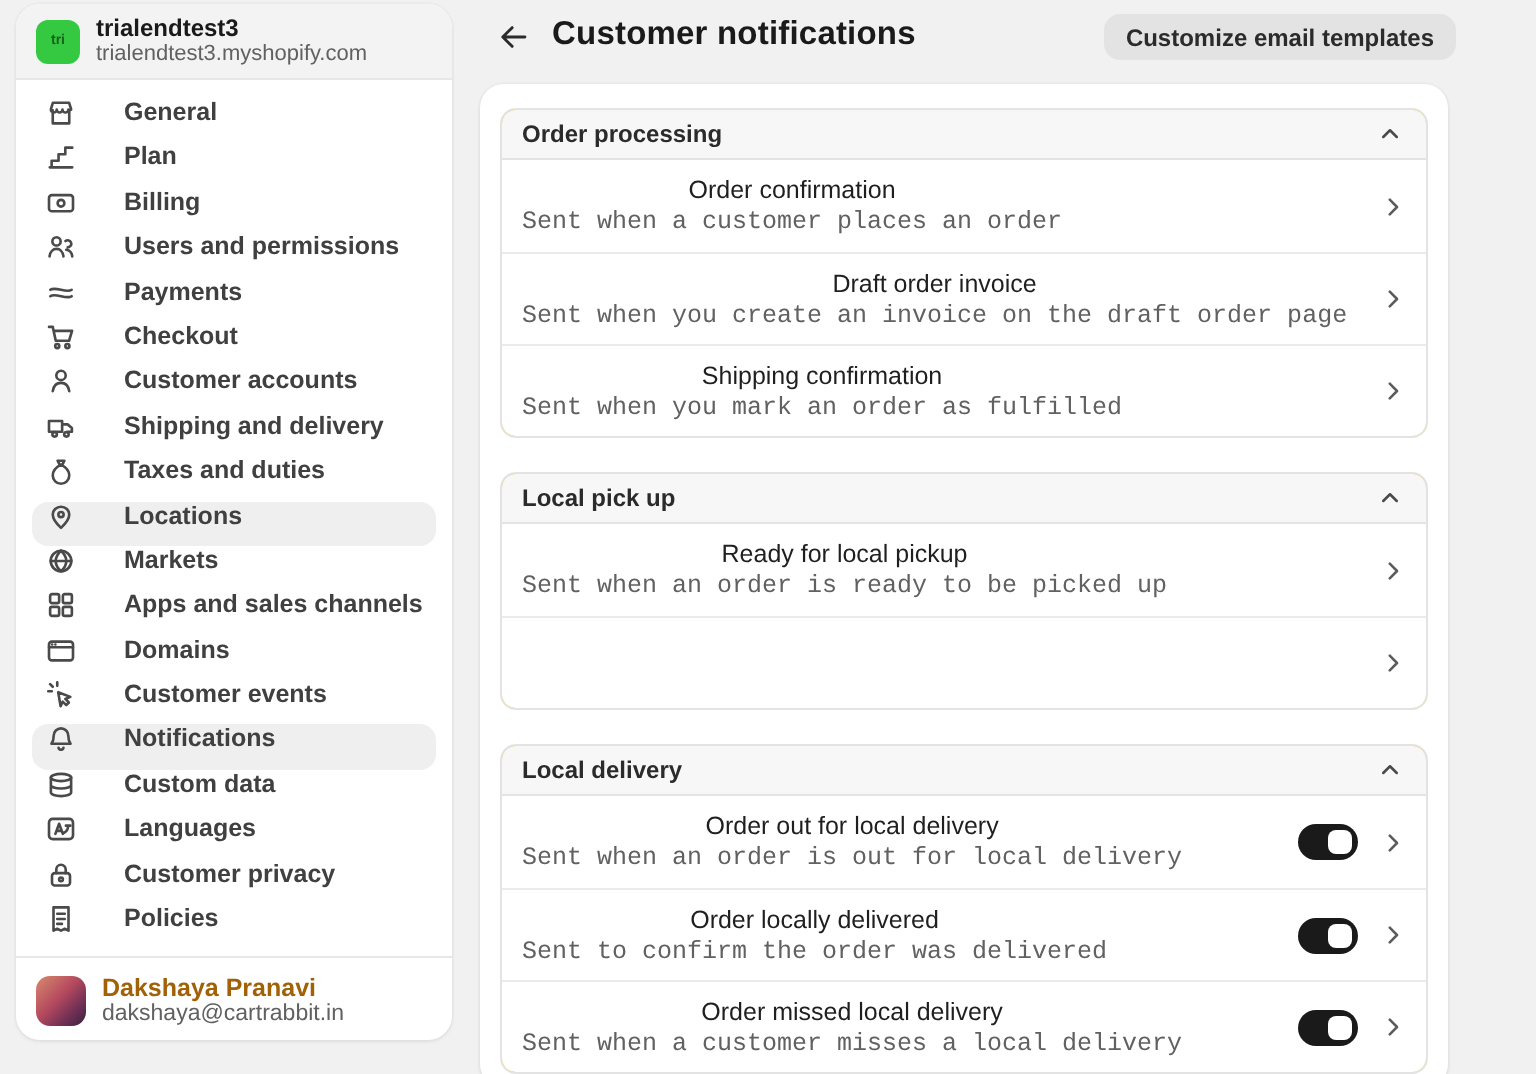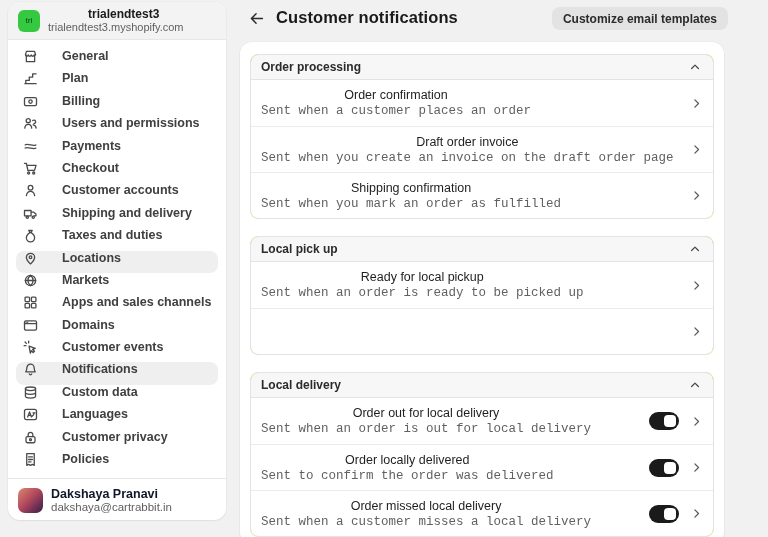--- a/index.html
+++ b/index.html
@@ -22,39 +22,39 @@
   }
   .store-header {
     background:#f3f3f3; border-bottom:1px solid #e7e7e7;
     padding:6px 10px; display:flex; align-items:center; gap:8px; flex:0 0 38px;
   }
   .store-avatar {
     width:22px; height:22px; border-radius:6px; background:#34c940;
     color:#14641d; font-size:7px; font-weight:bold;
     display:flex; align-items:center; justify-content:center; flex:0 0 22px;
   }
-  .store-name { font-size:12px; font-weight:bold; color:#1a1a1a; line-height:13px;margin-left:40px; }
+  .store-name { font-size:12px; font-weight:bold; color:#1a1a1a; line-height:13px; }
   .store-domain { font-size:11px; color:#616161; line-height:12px; }
   .nav { padding:9px 8px 4px; flex:1 1 auto; }
   .side-item {
     display:flex; align-items:flex-start; gap:24px; height:22.4px;
     padding:0 7px; border-radius:8px; cursor:pointer;
     font-size:12.5px; font-weight:600; color:#404040; white-space:nowrap;
   }
   .side-item.hl { background:#efefef; }
   .side-icon { width:15px; height:15px; flex:0 0 15px; display:flex; align-items:center; justify-content:center; }
   .sidebar-footer {
     border-top:1px solid #e7e7e7; padding:8px 10px 10px;
     display:flex; align-items:center; gap:8px; flex:0 0 auto;
   }
   .user-avatar {
     width:25px; height:25px; border-radius:7px; flex:0 0 25px;
     background:linear-gradient(135deg,#d98a6d 0%,#b4495e 45%,#6e2f55 75%,#33243d 100%);
   }
-  .user-name { font-size:12.5px; font-weight:bold; color:#0f172a; line-height:14px; }
+  .user-name { font-size:12.5px; font-weight:bold; color:#a16207; line-height:14px; }
   .user-email { font-size:11.5px; color:#616161; line-height:13px; }
 
   
   .page-header { position:absolute; left:246px; top:8px; height:24px; display:flex; gap:10px; }
   .back-btn { width:20px; height:20px; display:flex; align-items:center; justify-content:center; cursor:pointer; border-radius:6px; }
   .page-title { font-size:16.5px; font-weight:bold; color:#1a1a1a; letter-spacing:.1px; }
   .header-btn {
     position:absolute; right:40px; top:7px; height:23px; padding:0 11px;
     background:#e3e3e3; border:none; border-radius:8px; cursor:pointer;
     font-family:inherit; font-size:12px; font-weight:600; color:#2b2b2b;

